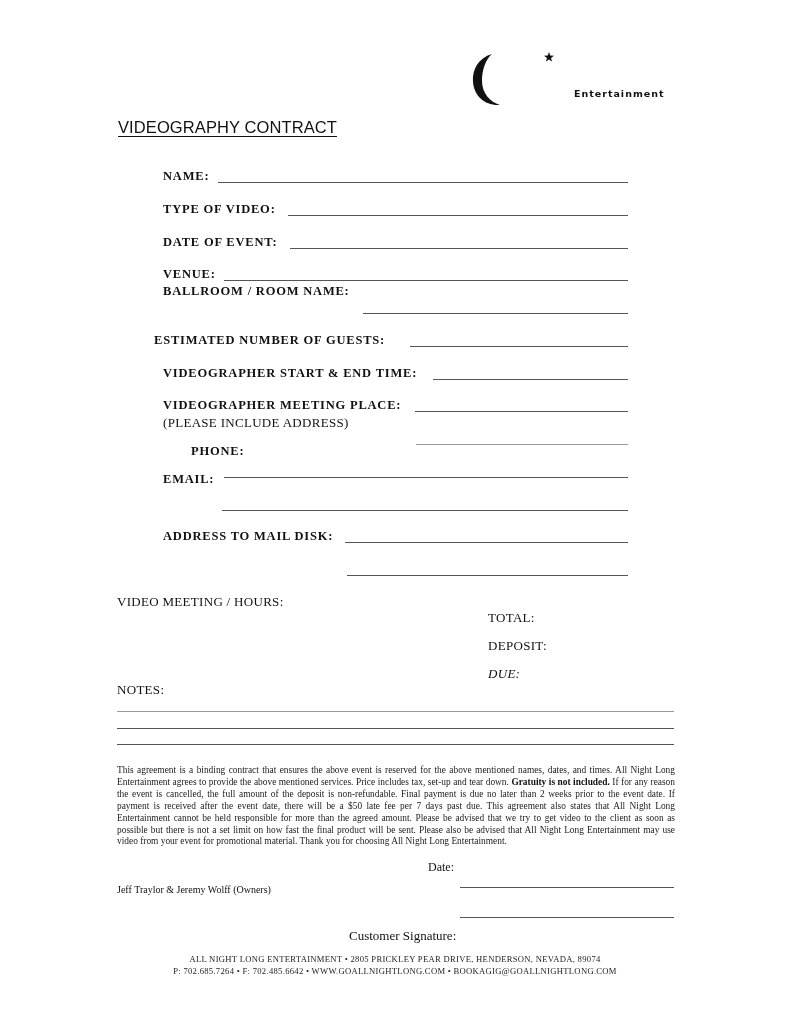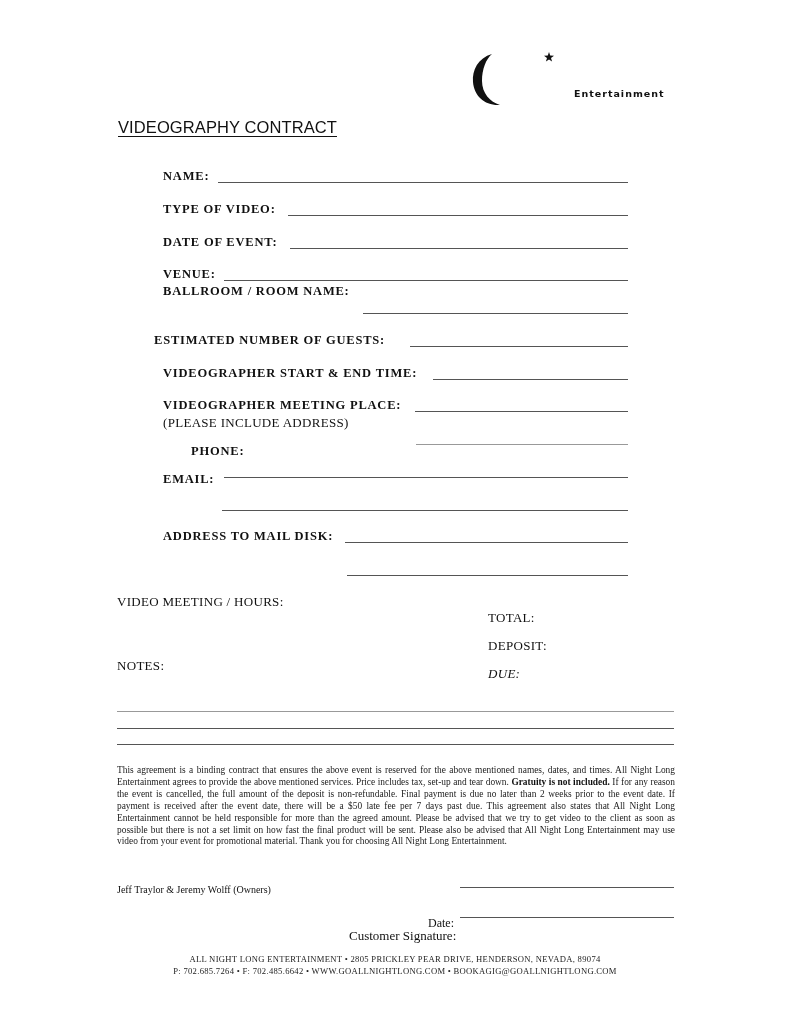--- a/index.html
+++ b/index.html
@@ -74,27 +74,27 @@
 
 <div class="abs field-label" style="left:163px; top:529px;">ADDRESS TO MAIL DISK:</div>
 <div class="abs line" style="left:345px; top:542px; width:283px;"></div>
 <div class="abs line" style="left:347px; top:575px; width:281px;"></div>
 
 <div class="abs plain-label" style="left:117px; top:594px;">VIDEO MEETING / HOURS:</div>
 <div class="abs plain-label" style="left:488px; top:610px;">TOTAL:</div>
 <div class="abs plain-label" style="left:488px; top:638px;">DEPOSIT:</div>
 <div class="abs plain-label" style="left:488px; top:666px;font-style:italic;">DUE:</div>
 
-<div class="abs plain-label" style="left:117px; top:658px;">NOTES:</div>
+<div class="abs plain-label" style="left:117px; top:682px;">NOTES:</div>
 <div class="abs line-light" style="left:117px; top:711px; width:557px;"></div>
 <div class="abs line" style="left:117px; top:728px; width:557px;"></div>
 <div class="abs line" style="left:117px; top:744px; width:557px;"></div>
 
 <div class="abs terms"><span>This agreement is a binding contract that ensures the above event is reserved for the above mentioned names, dates, and times. All Night Long Entertainment agrees to provide the above mentioned services. Price includes tax, set-up and tear down. </span><b>Gratuity is not included.</b><span> If for any reason the event is cancelled, the full amount of the deposit is non-refundable. Final payment is due no later than 2 weeks prior to the event date. If payment is received after the event date, there will be a $50 late fee per 7 days past due. This agreement also states that All Night Long Entertainment cannot be held responsible for more than the agreed amount. Please be advised that we try to get video to the client as soon as possible but there is not a set limit on how fast the final product will be sent. Please also be advised that All Night Long Entertainment may use video from your event for promotional material. Thank you for choosing All Night Long Entertainment.</span></div>
 
 <div class="abs plain-label" style="left:117px; top:884px; font-size:10px; letter-spacing:0;">Jeff Traylor &amp; Jeremy Wolff (Owners)</div>
 <div class="abs plain-label" style="left:349px; top:912px; font-size:13px; letter-spacing:0;margin-top:16px;">Customer Signature:</div>
 <div class="abs line" style="left:460px; top:887px; width:214px;"></div>
-<div class="abs plain-label" style="left:428px; top:916px; font-size:12px; letter-spacing:0;">Date:</div>
+<div class="abs plain-label" style="left:428px; top:860px; font-size:12px; letter-spacing:0;">Date:</div>
 <div class="abs line" style="left:460px; top:917px; width:214px;"></div>
 
 <div class="abs footer" style="top:954px;">ALL NIGHT LONG ENTERTAINMENT • 2805 PRICKLEY PEAR DRIVE, HENDERSON, NEVADA, 89074</div>
 <div class="abs footer" style="top:966px;">P: 702.685.7264 • F: 702.485.6642 • WWW.GOALLNIGHTLONG.COM • BOOKAGIG@GOALLNIGHTLONG.COM</div>
 
 </body></html>

